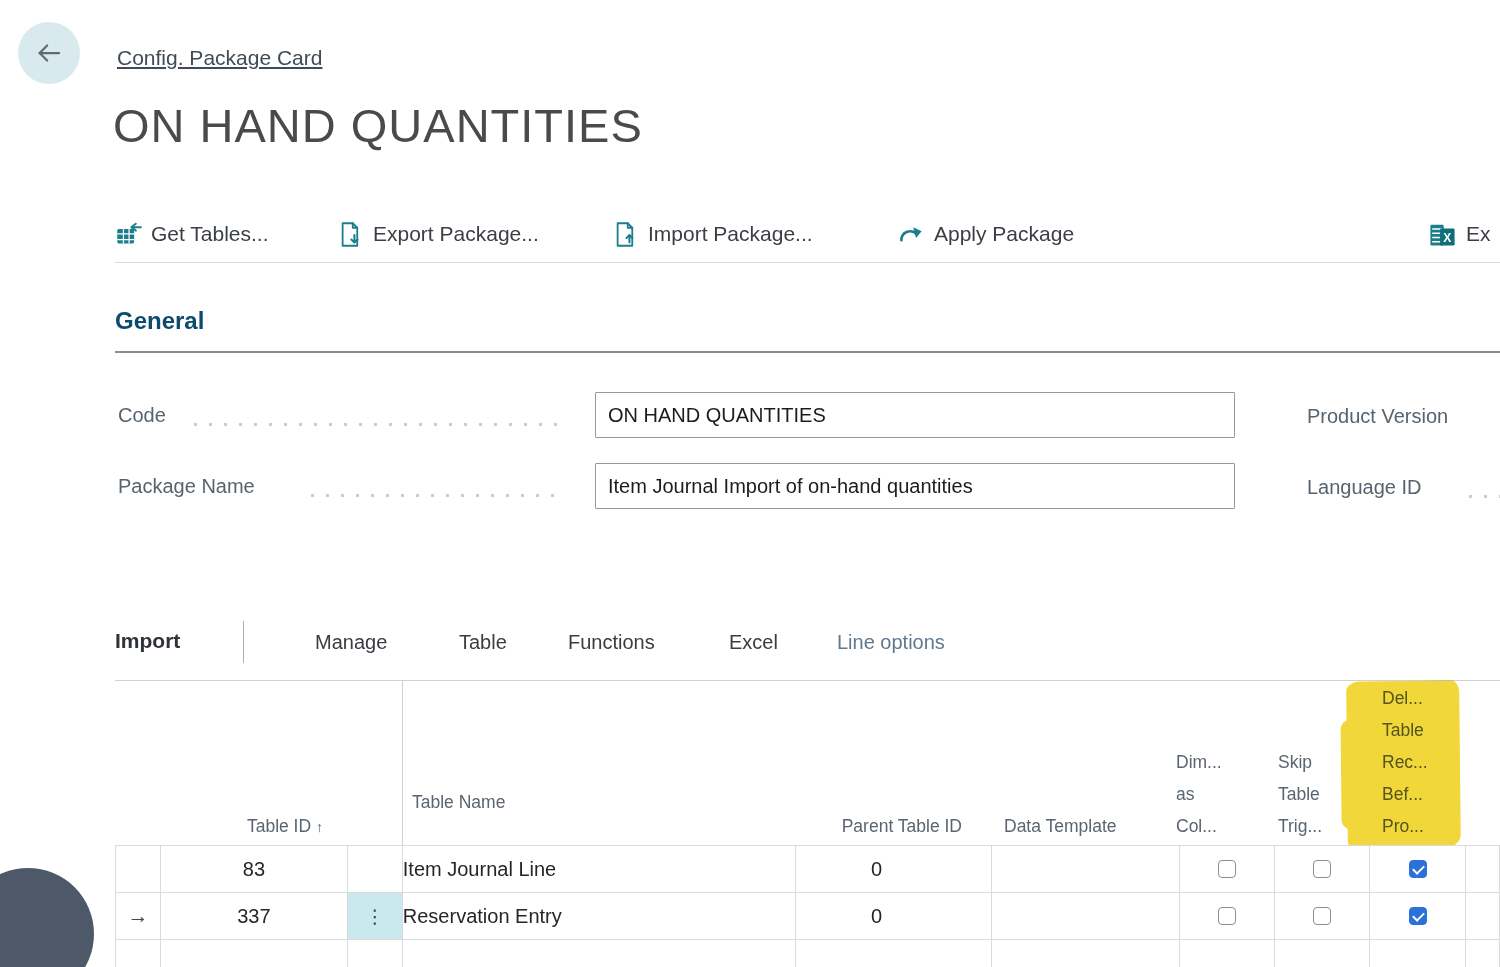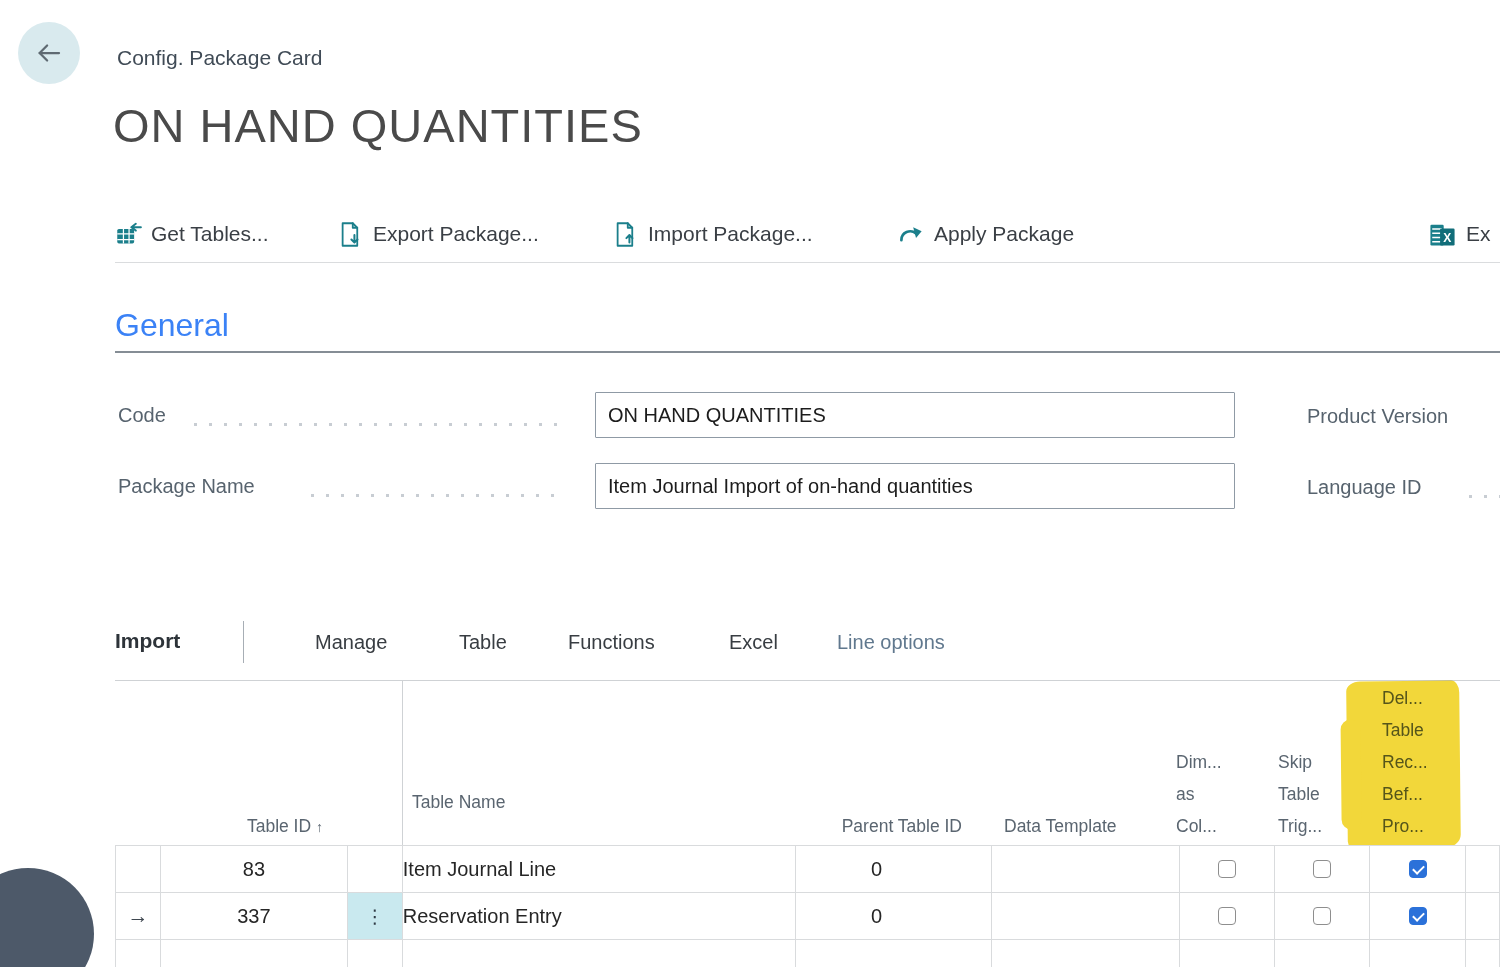--- a/index.html
+++ b/index.html
@@ -2,33 +2,33 @@
 <html><head>
 <meta charset="utf-8">
 <style>
   * { margin:0; padding:0; box-sizing:border-box; }
   body { font-family:"Liberation Sans", sans-serif; background:#fff; }
   #app { position:relative; width:1500px; height:967px; overflow:hidden; background:#fff; }
 
   
   .back-btn { position:absolute; left:18px; top:22px; width:62px; height:62px; border-radius:50%;
               background:#d9eaee; display:flex; align-items:center; justify-content:center; cursor:pointer; }
-  .breadcrumb { position:absolute; left:117px; top:46px; font-size:21px; color:#404b56; }
+  .breadcrumb { position:absolute; left:117px; top:46px; font-size:21px; color:#404b56;text-decoration:underline; }
   .page-title { position:absolute; left:113px; top:98px; font-size:47px; font-weight:300;
                 letter-spacing:1px; color:#4a4a4a; }
 
   
   .tb-item { position:absolute; top:216px; height:36px; display:flex; align-items:center; gap:9px;
              font-size:21px; color:#3a3f45; cursor:pointer; white-space:nowrap; }
   .tb-item svg { flex:0 0 auto; }
   .rule { position:absolute; left:115px; width:1385px; height:1px; background:#dadcde; }
   .rule.toolbar-rule { top:262px; }
 
   
-  .section-title { position:absolute; left:115px; top:307px; font-size:32px; font-weight:normal; color:#3b82f6; }
+  .section-title { position:absolute; left:115px; top:307px; font-size:24px; font-weight:bold; color:#0c4a6e; }
   .section-rule { position:absolute; left:115px; top:351px; width:1385px; height:2px; background:#858d95; }
   .fld-label { position:absolute; font-size:20px; color:#57636e; white-space:nowrap; }
   .leader { position:absolute; height:3px; background-image:radial-gradient(circle, #c8cdd3 1.5px, transparent 1.7px);
             background-size:15px 3px; background-repeat:repeat-x; }
   .fld-input { position:absolute; left:595px; width:640px; height:46px; border:1px solid #8f9aa5;
                background:#fff; font-family:"Liberation Sans", sans-serif; font-size:20px; color:#1c1c1c;
                padding:0 12px; border-radius:1px; }
 
   
   .tab-strip-title { position:absolute; left:115px; top:629px; font-size:21px; font-weight:bold; color:#2d3339; cursor:pointer; }

